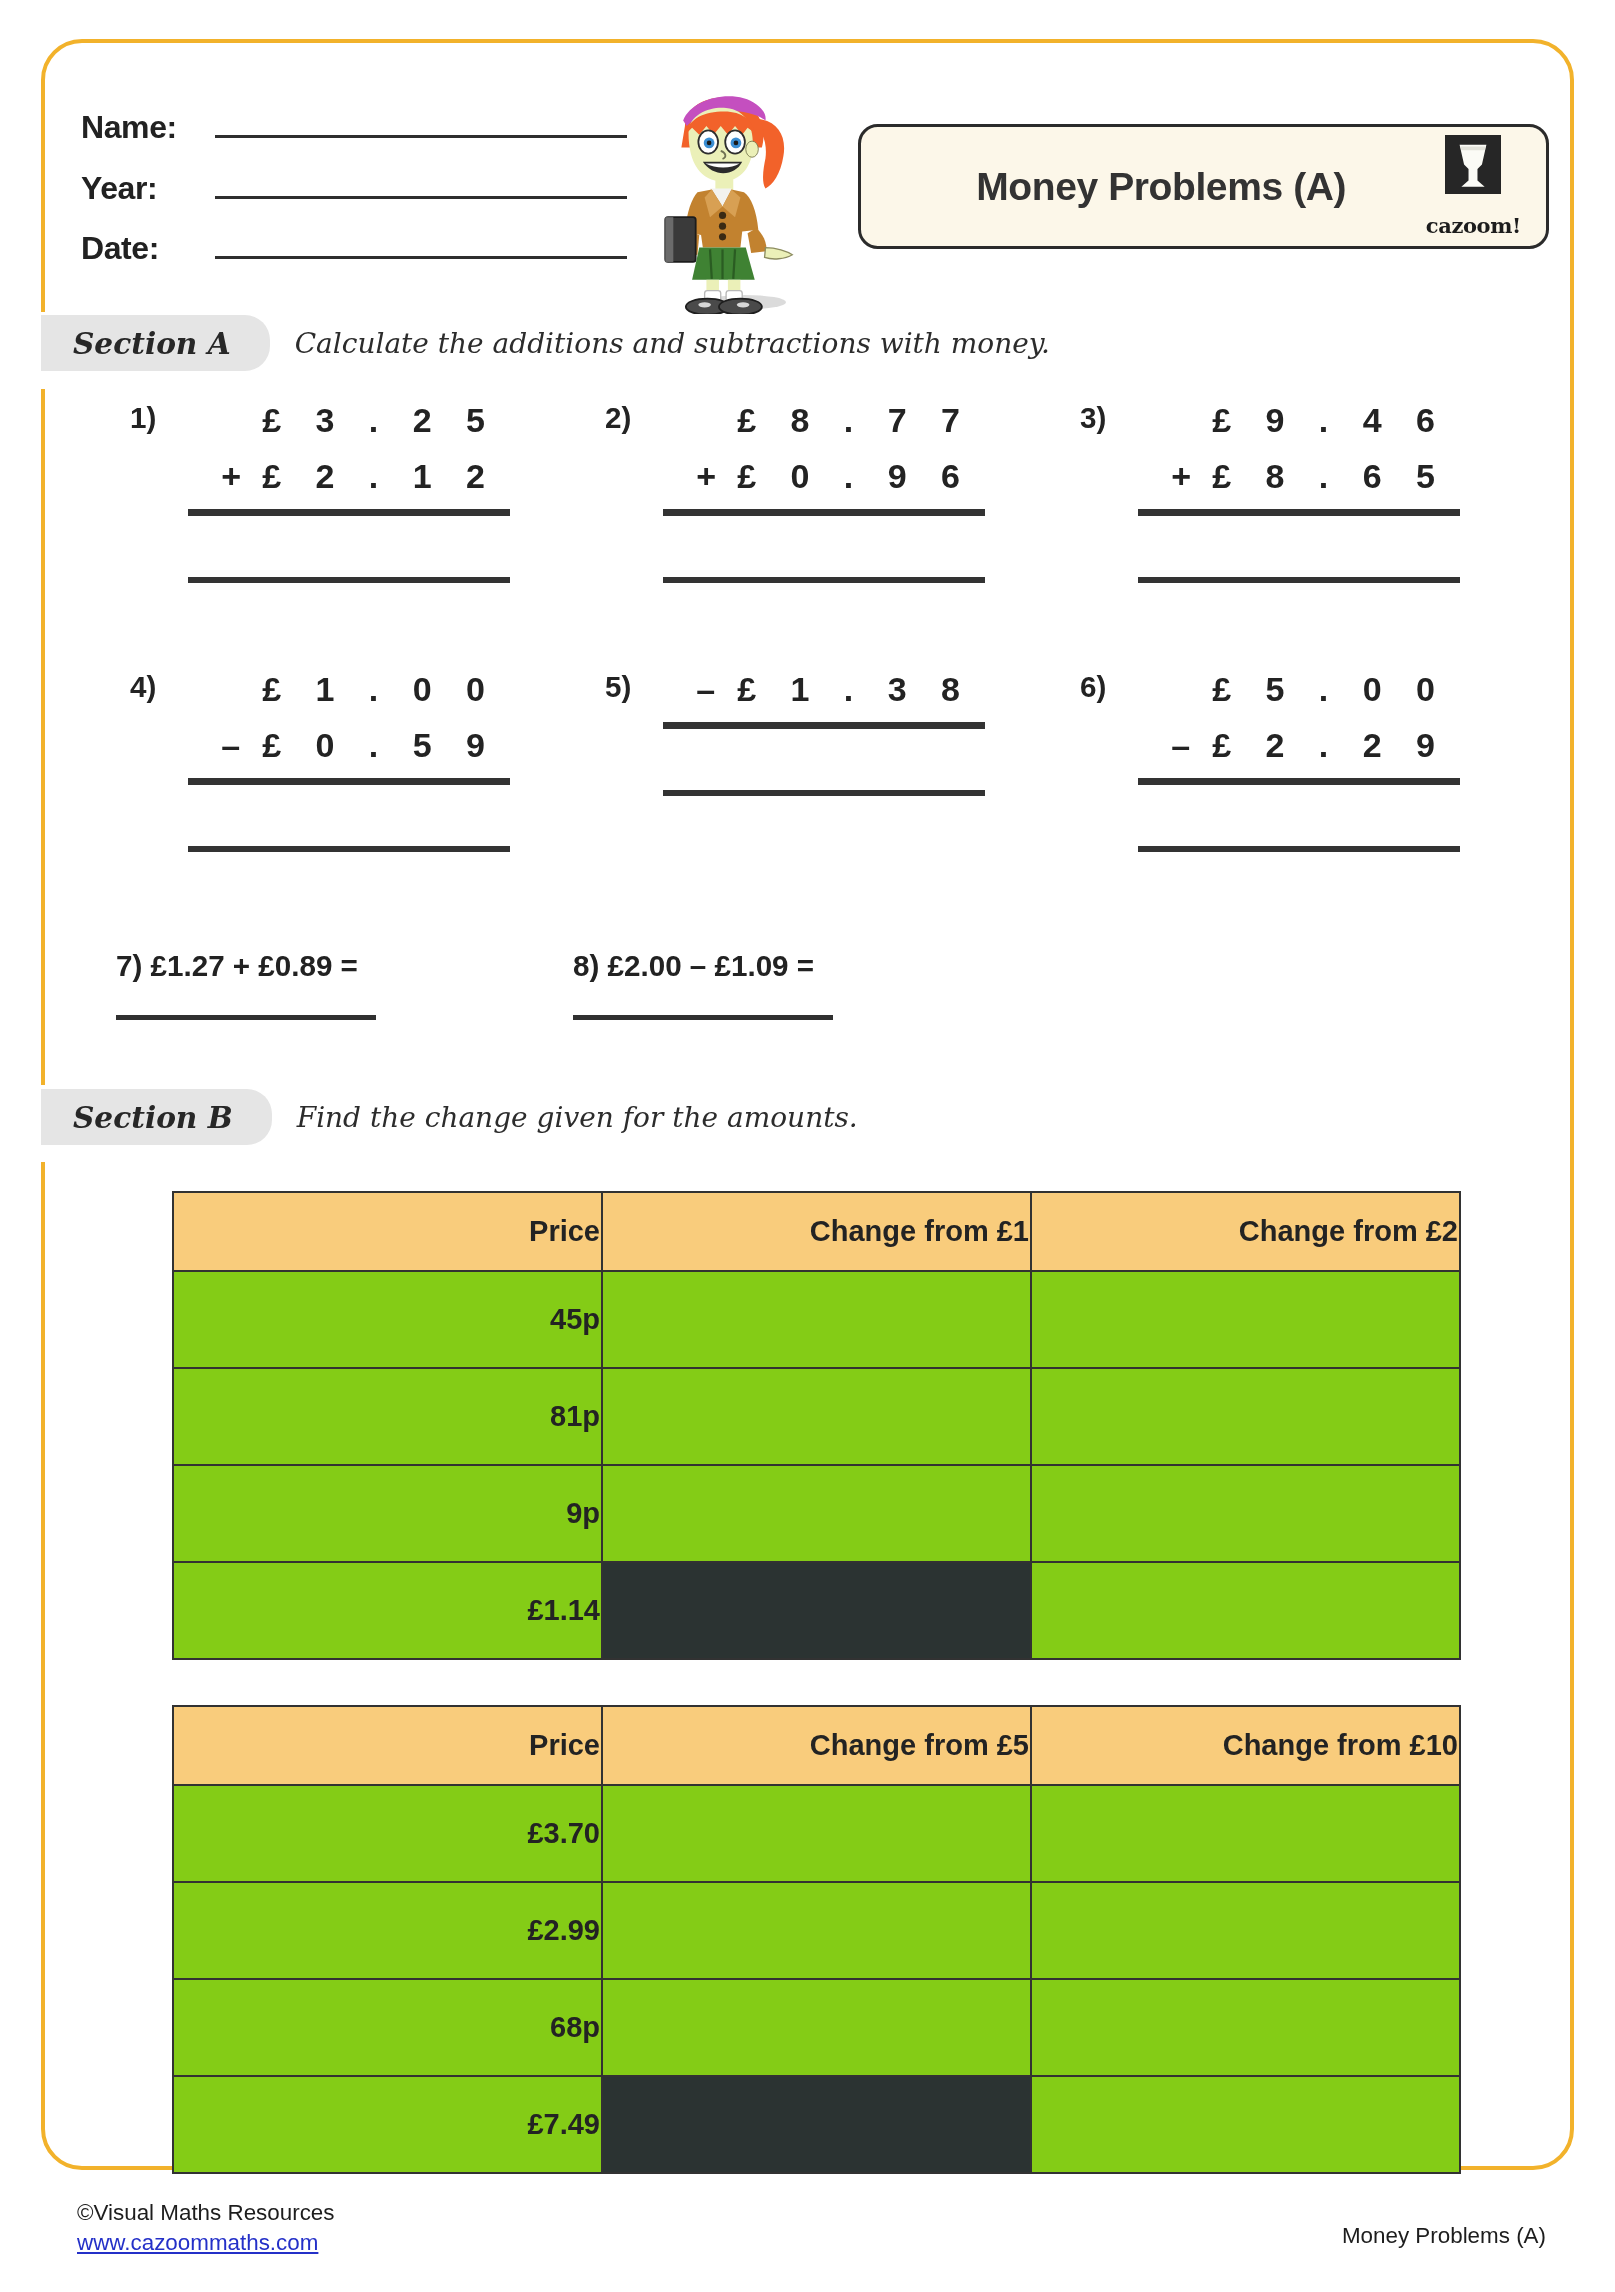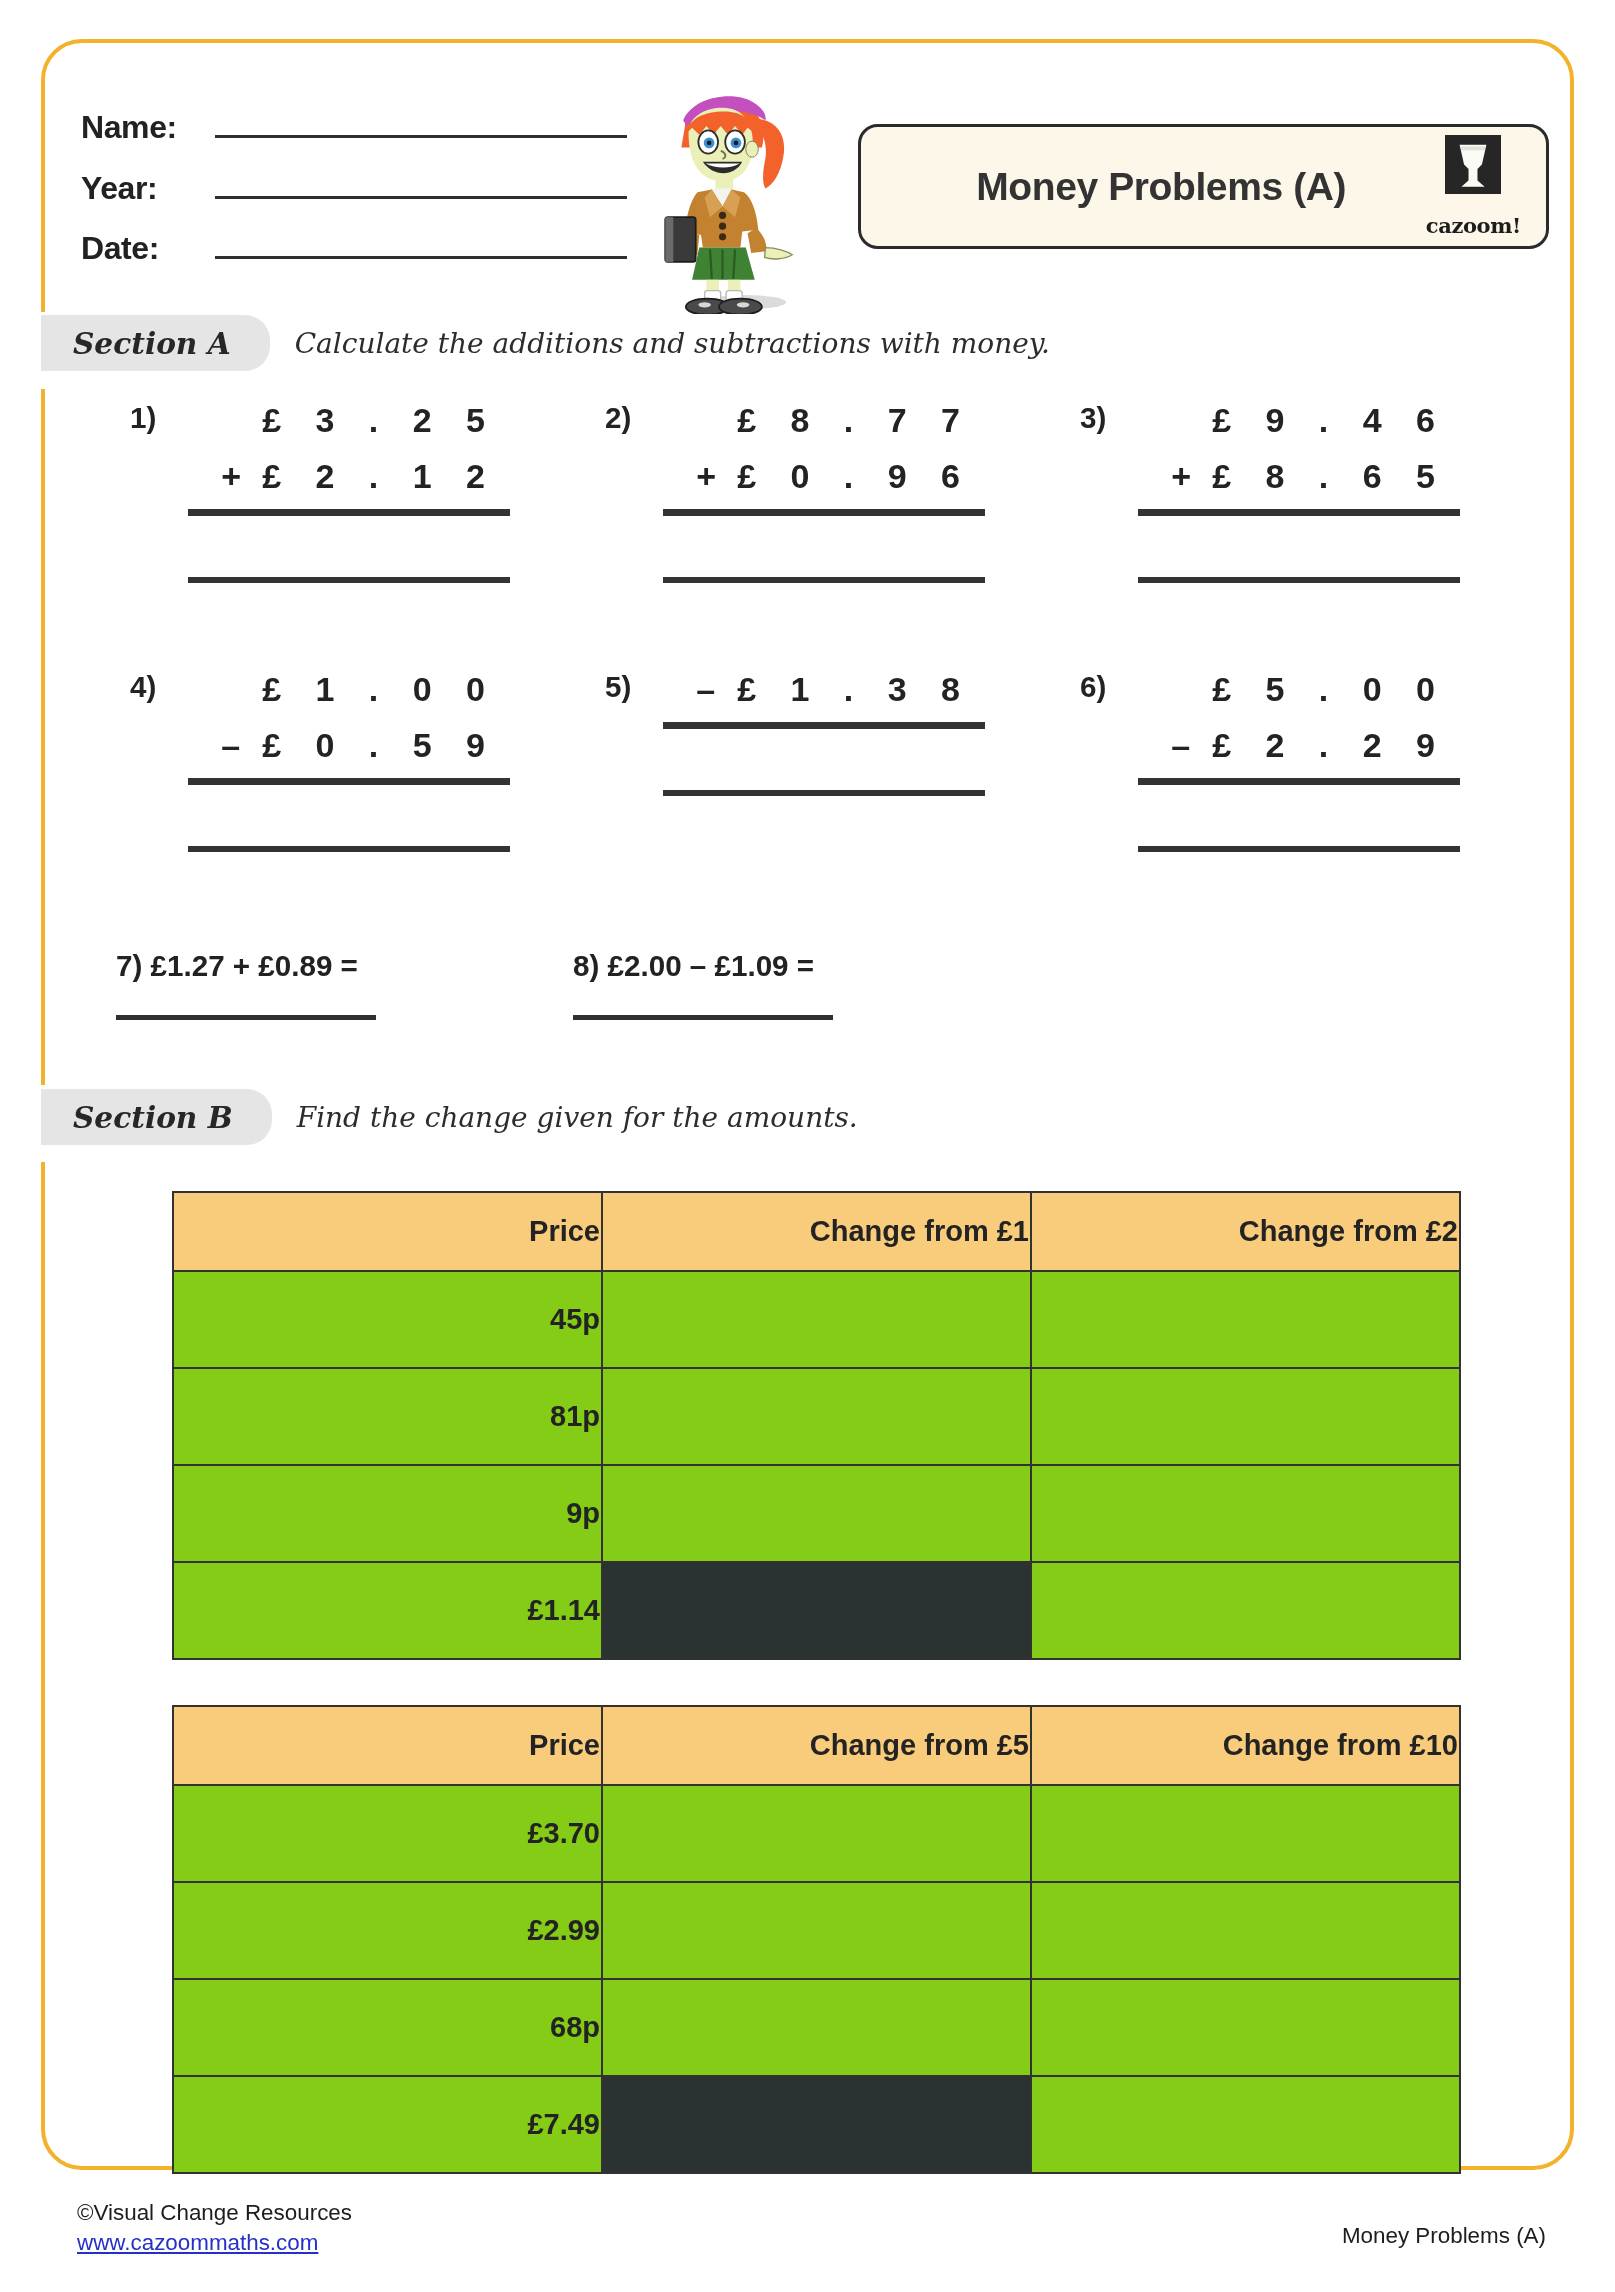--- a/index.html
+++ b/index.html
@@ -577,18 +577,18 @@
     <tr>
       <td>£7.49</td>
       <td class="blocked"></td>
       <td></td>
     </tr>
   </tbody>
 </table>
 
 <div class="footer">
   <div class="footer-left">
-    <span>©Visual Change Resources</span>
+    <span>©Visual Maths Resources</span>
     <a class="footer-link" href="#">www.cazoommaths.com</a>
   </div>
   <div class="footer-right">Money Problems (A)</div>
 </div>
 
 
 </body></html>

